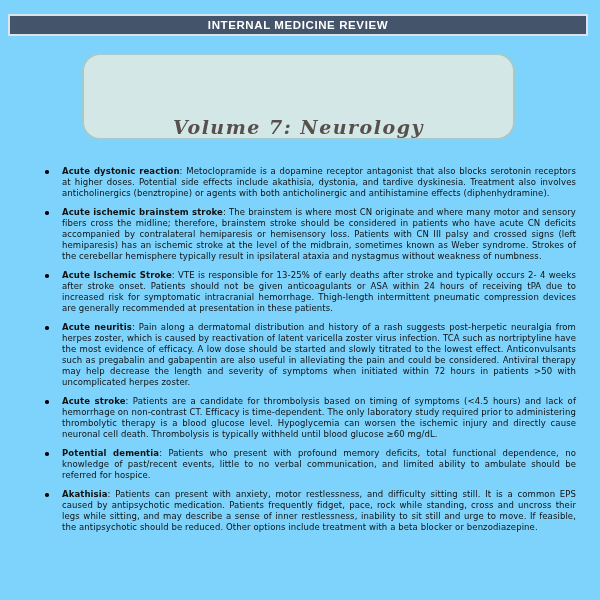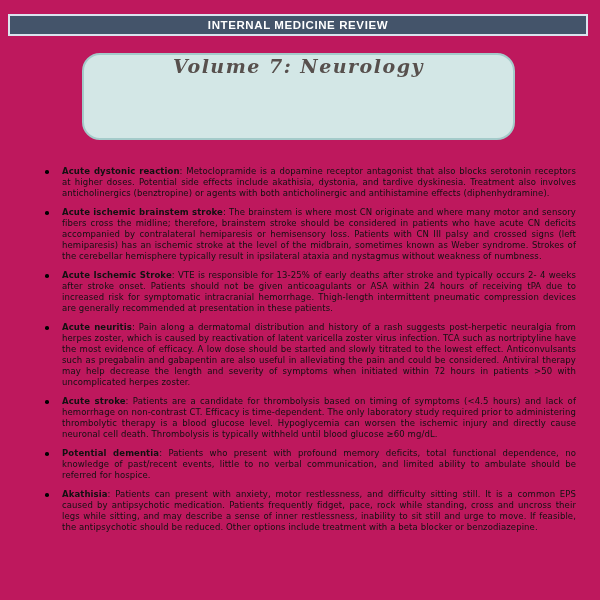--- a/index.html
+++ b/index.html
@@ -1,20 +1,20 @@
 <!DOCTYPE html>
 <html style="--header-bg: #44546A; --header-border: #DBE3EE; --header-text: #FFFFFF; --box-bg: #D3E7E6; --box-border: #A4CBCA; --box-text: #57504D; --body-text: #111111;"><head>
 <meta charset="utf-8">
 <style>
   html, body { margin: 0; padding: 0; background: #ffffff; }
   .page {
     position: relative;
     width: 600px;
     height: 600px;
-    background: #be185d;
+    background: #7dd3fc;
     overflow: hidden;
     font-family: "DejaVu Sans", sans-serif;
   }
   .header-bar {
     position: absolute;
     top: 14px;
     left: 8px;
     width: 580px;
     height: 22px;
     background: var(--header-bg, #44546A);
@@ -36,21 +36,21 @@
     position: absolute;
     top: 53px;
     left: 82px;
     width: 433px;
     height: 87px;
     background: var(--box-bg, #D3E7E6);
     border: 2px solid var(--box-border, #A4CBCA);
     border-radius: 18px;
     box-sizing: border-box;
     display: flex;
-    align-items: flex-start;
+    align-items: flex-end;
     justify-content: center;
   }
   .volume-title {
     font-family: "DejaVu Serif", serif;
     font-style: italic;
     font-weight: bold;
     font-size: 19px;
     letter-spacing: 1.5px;
     color: var(--box-text, #57504D);
   }

